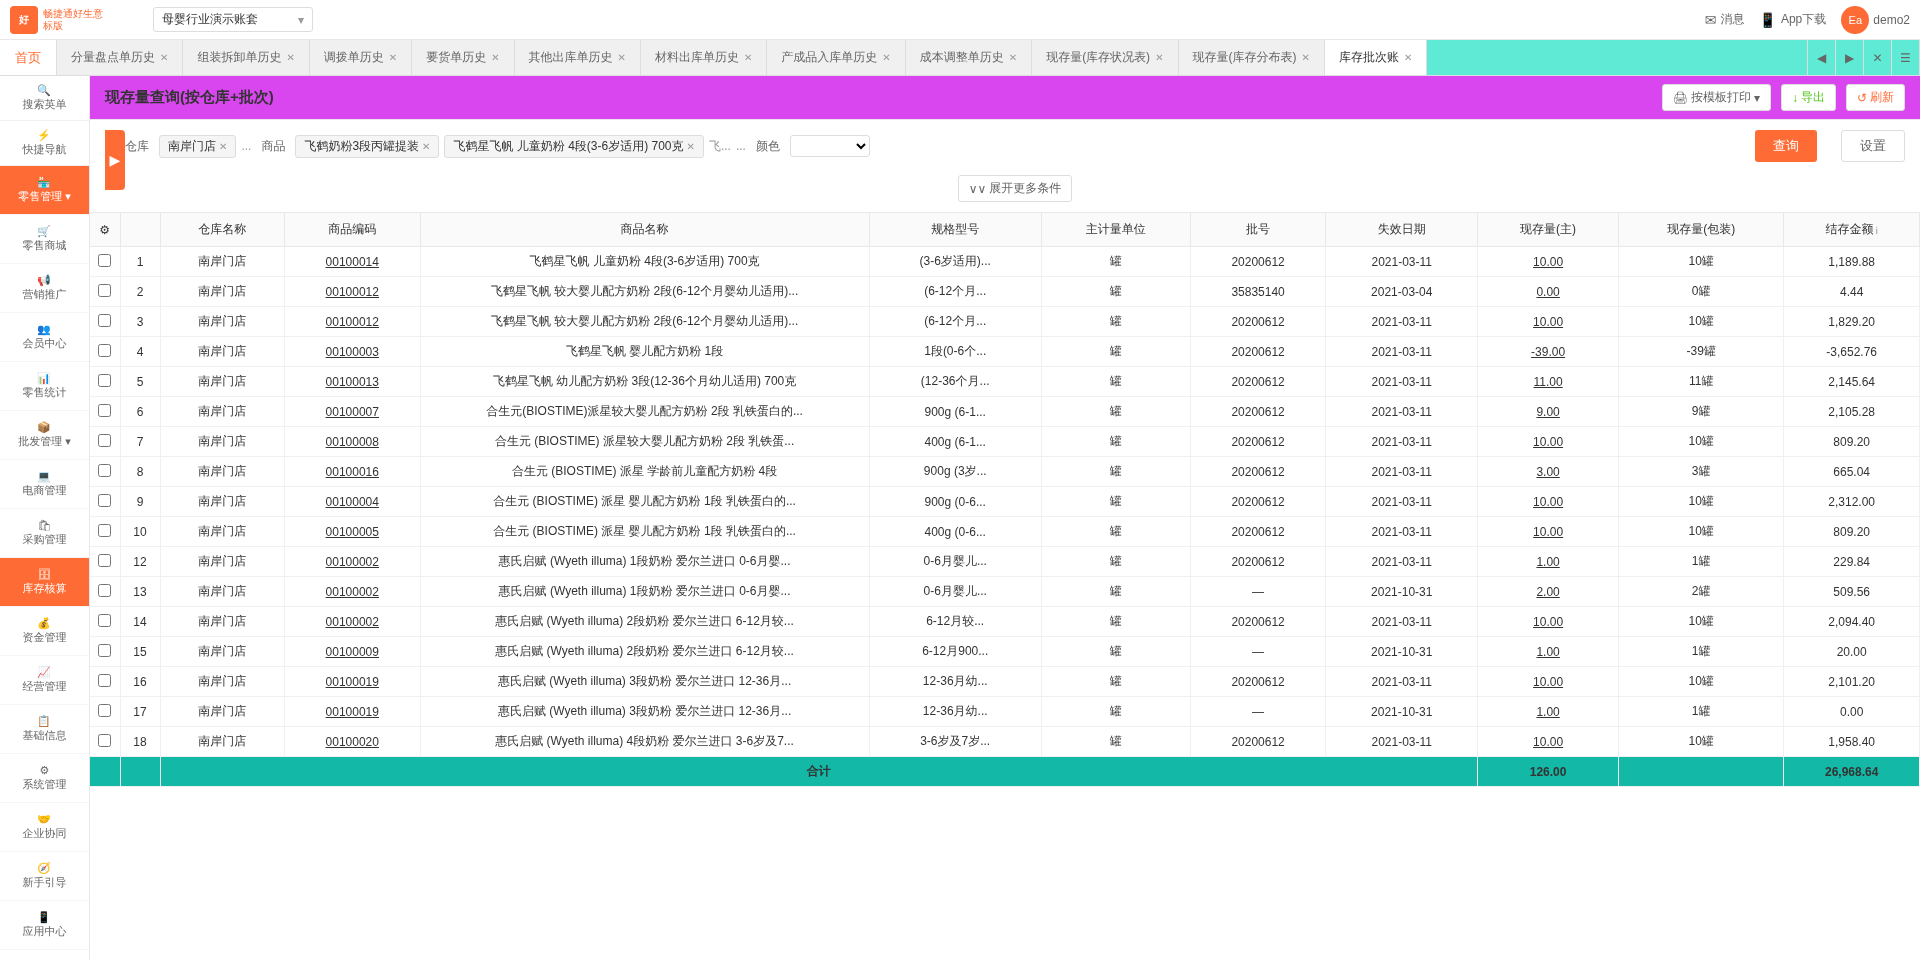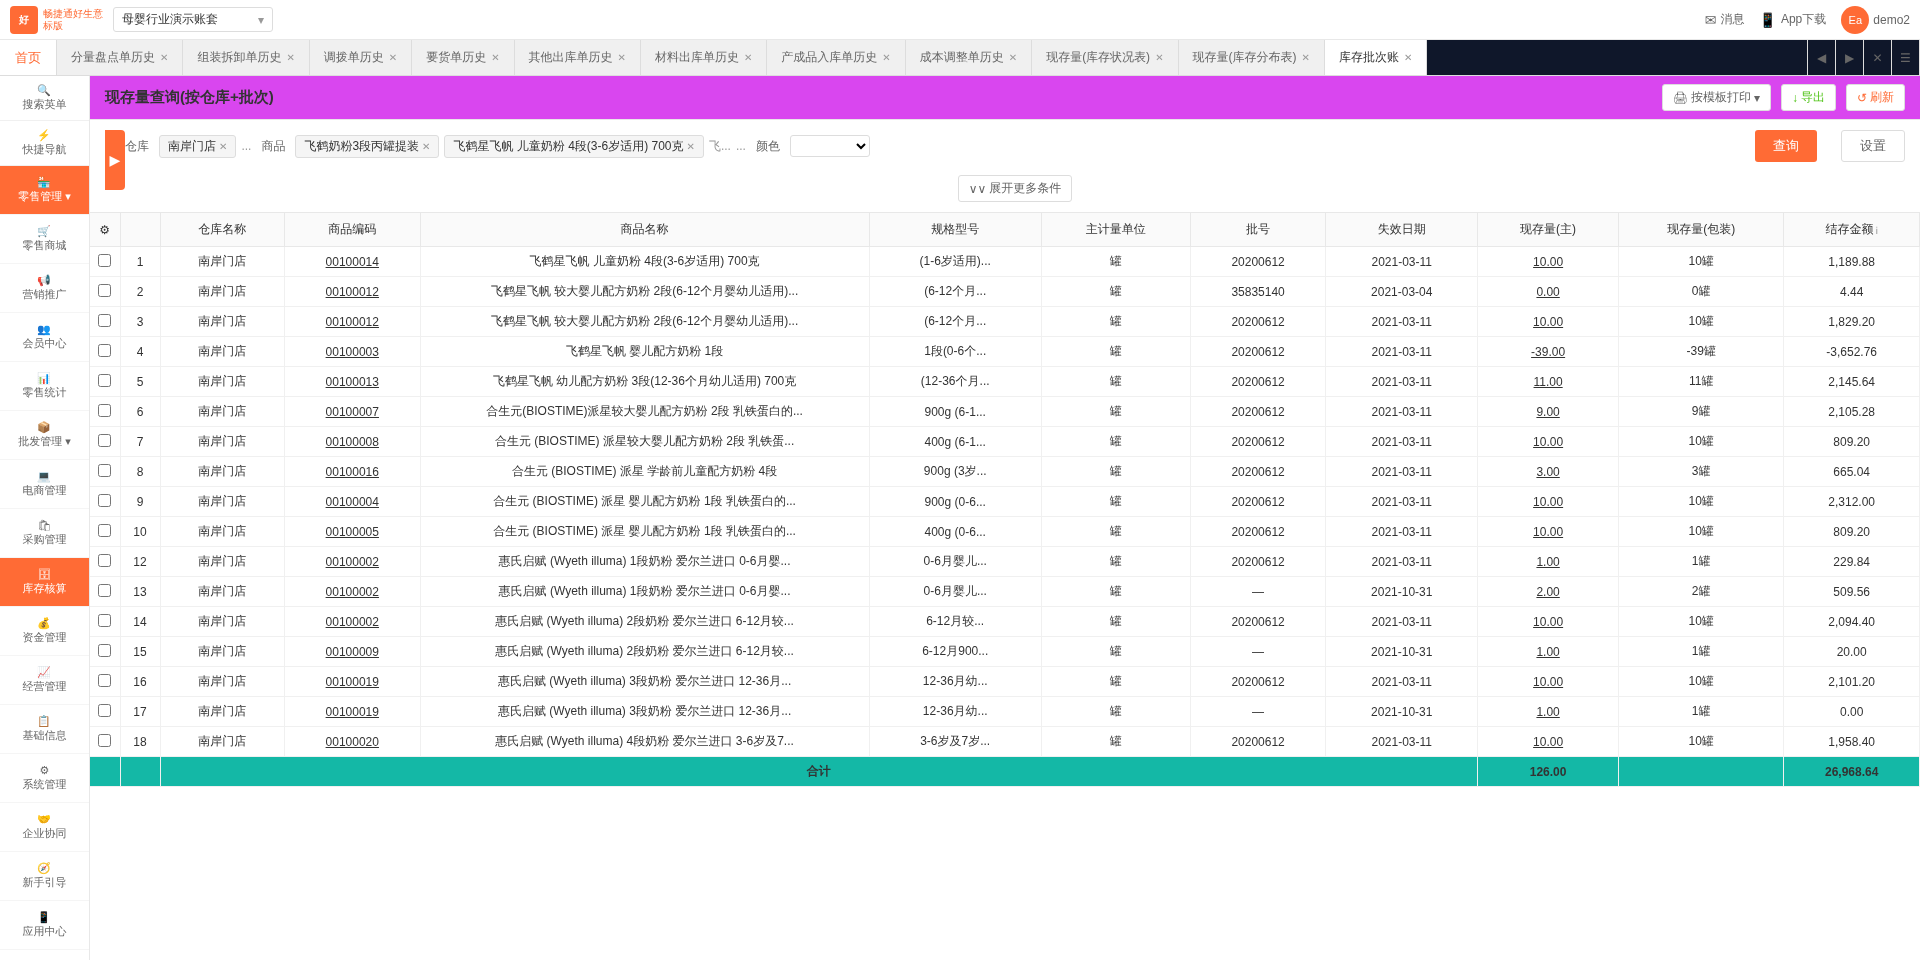--- a/index.html
+++ b/index.html
@@ -14,31 +14,31 @@
       display: flex; align-items: center; gap: 5px; min-width: 90px;
     }
     .logo-icon {
       width: 28px; height: 28px; background: #ff6b35; border-radius: 4px;
       display: flex; align-items: center; justify-content: center; color: white; font-size: 10px; font-weight: bold;
     }
     .logo-text { font-size: 10px; color: #ff6b35; line-height: 1.2; }
     .workspace-selector {
       display: flex; align-items: center; gap: 4px; border: 1px solid #ddd;
       border-radius: 3px; padding: 3px 8px; cursor: pointer; min-width: 160px;
-      font-size: 12px; color: #333;
+      font-size: 12px; color: #333; margin-left: 40px;
     }
     .workspace-selector .arrow { color: #999; margin-left: auto; }
     .top-right { margin-left: auto; display: flex; align-items: center; gap: 15px; }
     .top-right-item { display: flex; align-items: center; gap: 4px; cursor: pointer; color: #666; font-size: 12px; }
     .top-right-item .icon { font-size: 14px; }
     .avatar { width: 28px; height: 28px; border-radius: 50%; background: #ff6b35; display: flex; align-items: center; justify-content: center; color: white; font-size: 11px; }
 
     
     .tab-bar {
-      display: flex; align-items: center; background: #0f172a; height: 36px;
+      display: flex; align-items: center; background: #5eead4; height: 36px;
       border-bottom: 1px solid #ddd; overflow: hidden;
     }
     .tab-home {
       padding: 0 15px; height: 100%; display: flex; align-items: center;
       background: #fff; border-right: 1px solid #ddd; color: #ff6b35; font-size: 13px; cursor: pointer;
     }
     .tab-item {
       padding: 0 14px; height: 100%; display: flex; align-items: center; gap: 5px;
       background: #f0f0f0; border-right: 1px solid #ddd; color: #666; font-size: 12px; cursor: pointer;
       white-space: nowrap;
@@ -403,21 +403,21 @@
             </th>
           </tr>
         </thead>
         <tbody id="table-body">
         <tr>
       <td><input type="checkbox" style=""></td>
       <td>1</td>
       <td>南岸门店</td>
       <td class="link-text">00100014</td>
       <td class="text-left" style="max-width:220px;overflow:hidden;text-overflow:ellipsis;white-space:nowrap">飞鹤星飞帆 儿童奶粉 4段(3-6岁适用) 700克</td>
-      <td>(1-6岁适用)...</td>
+      <td>(3-6岁适用)...</td>
       <td>罐</td>
       <td>20200612</td>
       <td>2021-03-11</td>
       <td class="link-text">10.00</td>
       <td class="">10罐</td>
       <td class="">1,189.88</td>
     </tr>
             <tr>
       <td><input type="checkbox" style=""></td>
       <td>2</td>

